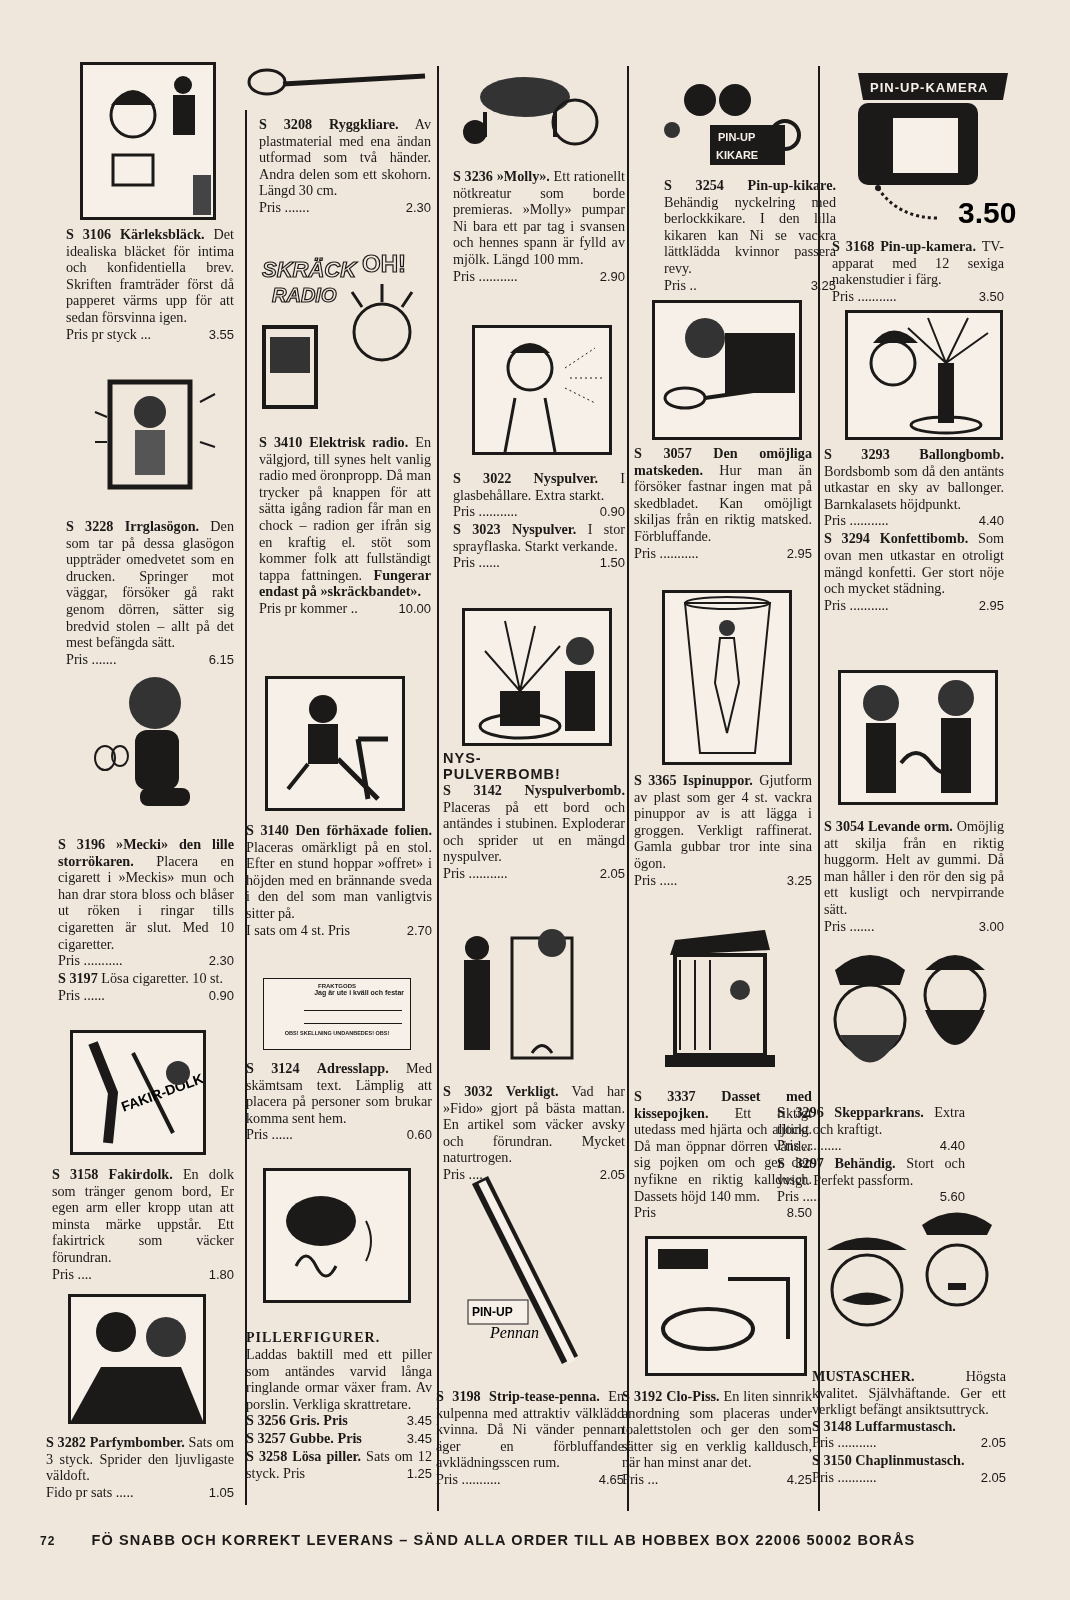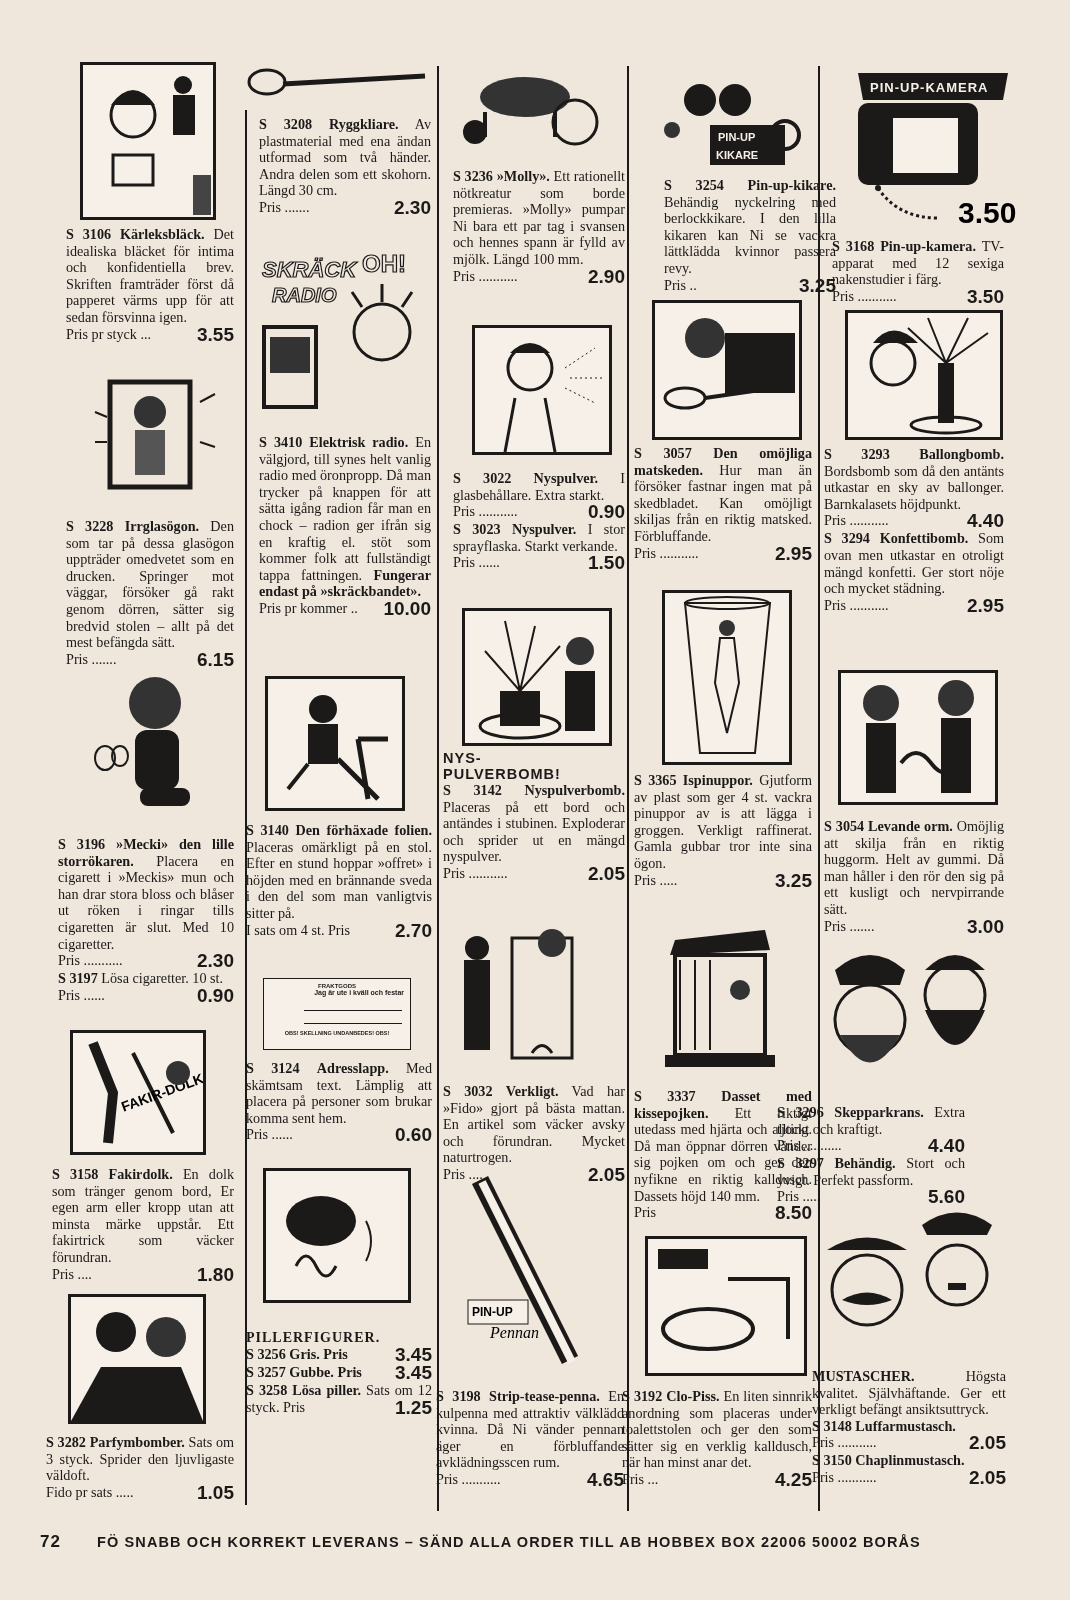--- a/index.html
+++ b/index.html
@@ -1,26 +1,26 @@
 <!DOCTYPE html>
 <html><head>
 <meta charset="utf-8">
 <style>
   html,body{margin:0;padding:0;}
   body{width:1070px;height:1600px;background:#efe6dc;position:relative;overflow:hidden;font-family:"Liberation Serif","DejaVu Serif",serif;color:#1c1a19;}
   .vrule{position:absolute;top:66px;width:2px;background:#1c1a19;height:1445px;}
   .item{position:absolute;font-size:14.2px;line-height:16.6px;text-align:justify;}
   .item b{font-weight:bold;}
-  .price{font-family:"Liberation Sans","DejaVu Sans",sans-serif;font-weight:bold;font-size:19px;float:right;line-height:18px;}
+  .price{font-family:"Liberation Sans","DejaVu Sans",sans-serif;font-weight:normal;font-size:13px;float:right;line-height:18px;}
   .line{display:block;clear:both;overflow:hidden;}
   .hdr{font-family:"Liberation Sans","DejaVu Sans",sans-serif;font-weight:bold;font-size:14.5px;letter-spacing:1px;line-height:16px;}
   .pic{position:absolute;border:3px solid #1c1a19;background:#f6f0e8;box-sizing:border-box;overflow:hidden;}
   .pic.noframe{border:none;background:transparent;}
   .footer{position:absolute;top:1532px;left:40px;width:980px;font-family:"Liberation Sans","DejaVu Sans",sans-serif;font-weight:bold;font-size:14.5px;letter-spacing:1.1px;}
-  .footer .pg{font-size:17px;margin-right:36px;}
+  .footer .pg{font-size:12px;margin-right:36px;}
 </style>
 </head>
 <body>
 
 <div class="vrule" style="left:245px;top:110px;height:1395px;"></div>
 <div class="vrule" style="left:437px;"></div>
 <div class="vrule" style="left:627px;"></div>
 <div class="vrule" style="left:818px;"></div>
 
 <div class="pic" style="left:80px;top:62px;width:136px;height:158px;">
@@ -146,20 +146,21 @@
 
 <div class="pic" style="left:263px;top:1168px;width:148px;height:135px;">
   <svg width="142" height="129">
       <ellipse cx="55" cy="50" rx="35" ry="25" fill="#1c1a19"></ellipse>
       <path d="M30 95 q10 -20 20 0 q10 20 20 0" stroke="#1c1a19" stroke-width="3" fill="none"></path>
       <path d="M100 90 q10 -20 0 -40" stroke="#1c1a19" stroke-width="2" fill="none"></path>
     </svg>
 </div>
 <div class="item" style="left:246px;top:1330px;width:186px;">
   <div class="hdr" style="font-family:'Liberation Serif',serif;font-size:14px;">PILLERFIGURER.</div>
+  <span>Laddas baktill med ett piller som antändes varvid långa ringlande ormar växer fram. Av porslin. Verkliga skrattretare.</span>
   <span class="line"><b>S 3256</b> <b>Gris.</b> <b>Pris</b><span class="price">3.45</span></span>
   <span class="line"><b>S 3257</b> <b>Gubbe.</b> <b>Pris</b><span class="price">3.45</span></span>
   <span class="line"><b>S 3258</b> <b>Lösa piller.</b> <span>Sats om 12 styck.</span> <span>Pris</span><span class="price">1.25</span></span>
 </div>
 
 <div class="pic noframe" style="left:455px;top:62px;width:160px;height:100px;">
   <svg width="160" height="100">
       <ellipse cx="70" cy="35" rx="45" ry="20" fill="#333"></ellipse>
       <path d="M30 50 l0 25 M100 50 l0 25" stroke="#1c1a19" stroke-width="4"></path>
       <circle cx="120" cy="60" r="22" fill="none" stroke="#1c1a19" stroke-width="3"></circle>

